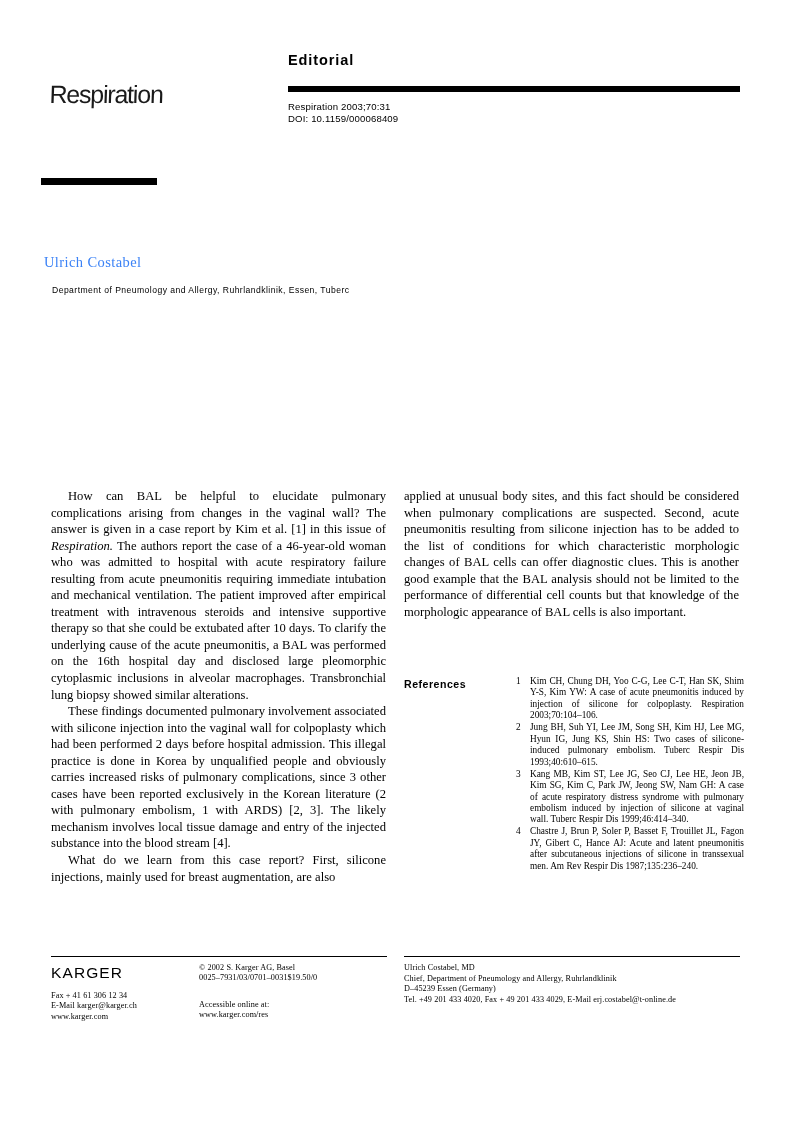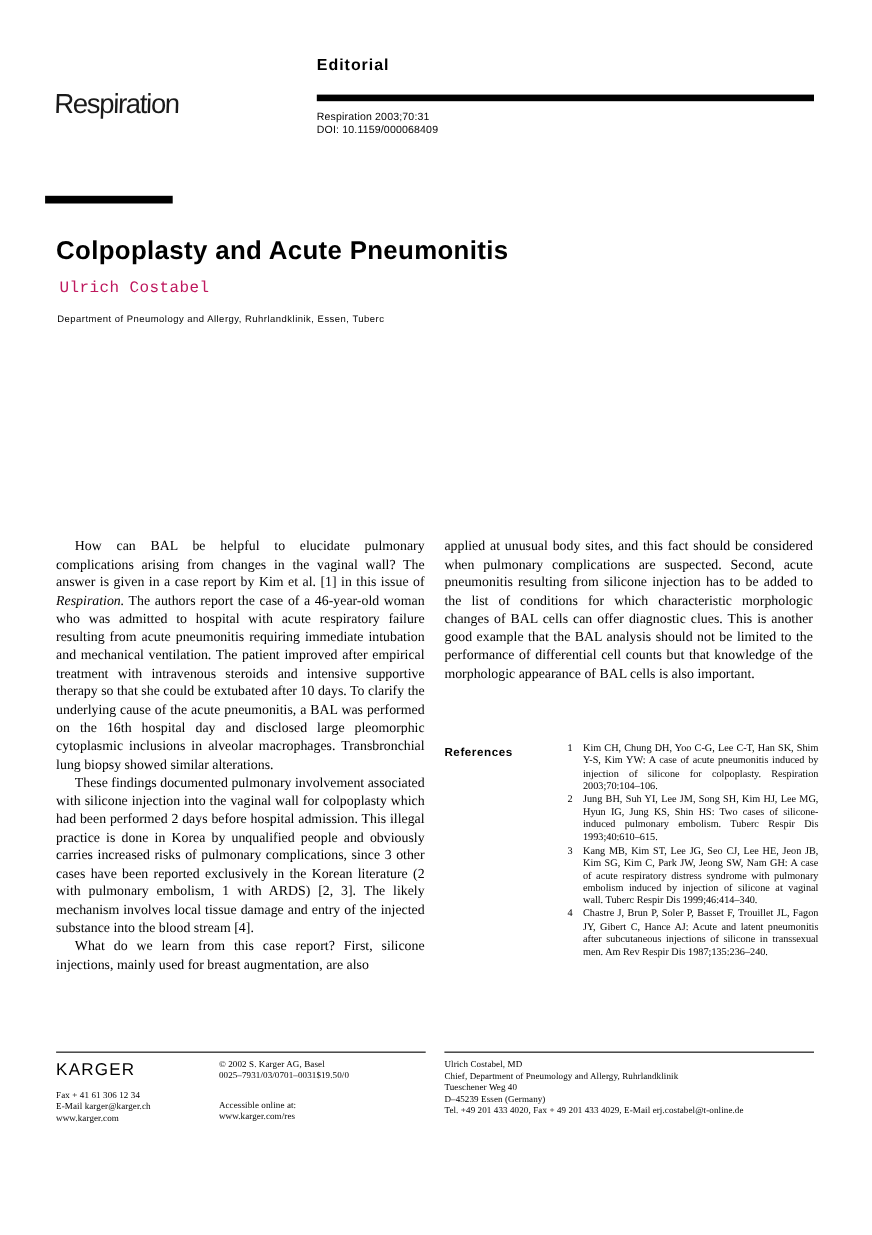--- a/index.html
+++ b/index.html
@@ -77,26 +77,26 @@
     top: 197px;
     width: 700px;
     font-family: "Liberation Sans", sans-serif;
     font-weight: bold;
     font-size: 23.5px;
     letter-spacing: 0.3px;
     line-height: 28px;
   }
   .author-name {
     position: absolute;
-    left: 54px;
+    left: 44px;
     top: 254px;
-    font-family: Liberation Mono, monospace;
+    font-family: Liberation Serif, serif;
     font-size: 14.5px;
     letter-spacing: 0.4px;
-    color: #be185d;
+    color: #3b82f6;
   }
   .affiliation {
     position: absolute;
     left: 52px;
     top: 285px;
     font-family: "Liberation Sans", sans-serif;
     font-size: 8.6px;
     letter-spacing: 0.45px;
   }
 
@@ -246,21 +246,20 @@
   <div class="editorial-label">Editorial</div>
 
   <div class="header-rule"></div>
 
   <div class="journal-ref">
     <div>Respiration 2003;70:31</div>
     <div>DOI: 10.1159/000068409</div>
   </div>
 
   <div class="title-rule"></div>
-  <h1 class="article-title">Colpoplasty and Acute Pneumonitis</h1>
   <div class="author-name">Ulrich Costabel</div>
   <div class="affiliation">Department of Pneumology and Allergy, Ruhrlandklinik, Essen, Tuberc</div>
 
   <div class="col-left">
     <p class="body-par"><span style="display:inline-block;width:17px"></span><span>How can BAL be helpful to elucidate pulmonary complications arising from changes in the vaginal wall? The answer is given in a case report by Kim et al. [1] in this issue of </span><i>Respiration.</i><span> The authors report the case of a 46-year-old woman who was admitted to hospital with acute respiratory failure resulting from acute pneumonitis requiring immediate intubation and mechanical ventilation. The patient improved after empirical treatment with intravenous steroids and intensive supportive therapy so that she could be extubated after 10 days. To clarify the underlying cause of the acute pneumonitis, a BAL was performed on the 16th hospital day and disclosed large pleomorphic cytoplasmic inclusions in alveolar macrophages. Transbronchial lung biopsy showed similar alterations.</span></p>
     <p class="body-par">These findings documented pulmonary involvement associated with silicone injection into the vaginal wall for colpoplasty which had been performed 2 days before hospital admission. This illegal practice is done in Korea by unqualified people and obviously carries increased risks of pulmonary complications, since 3 other cases have been reported exclusively in the Korean literature (2 with pulmonary embolism, 1 with ARDS) [2, 3]. The likely mechanism involves local tissue damage and entry of the injected substance into the blood stream [4].</p>
     <p class="body-par">What do we learn from this case report? First, silicone injections, mainly used for breast augmentation, are also</p>
   </div>
 
   <div class="col-right">
@@ -306,18 +305,17 @@
   </div>
 
   <div class="karger-online">
     <div>Accessible online at:</div>
     <div>www.karger.com/res</div>
   </div>
 
   <div class="corresponding">
     <div>Ulrich Costabel, MD</div>
     <div>Chief, Department of Pneumology and Allergy, Ruhrlandklinik</div>
-    <div>Tueschener Weg 40</div>
     <div>D–45239 Essen (Germany)</div>
     <div>Tel. +49 201 433 4020, Fax + 49 201 433 4029, E-Mail erj.costabel@t-online.de</div>
   </div>
 
 </div>
 
 </body></html>

